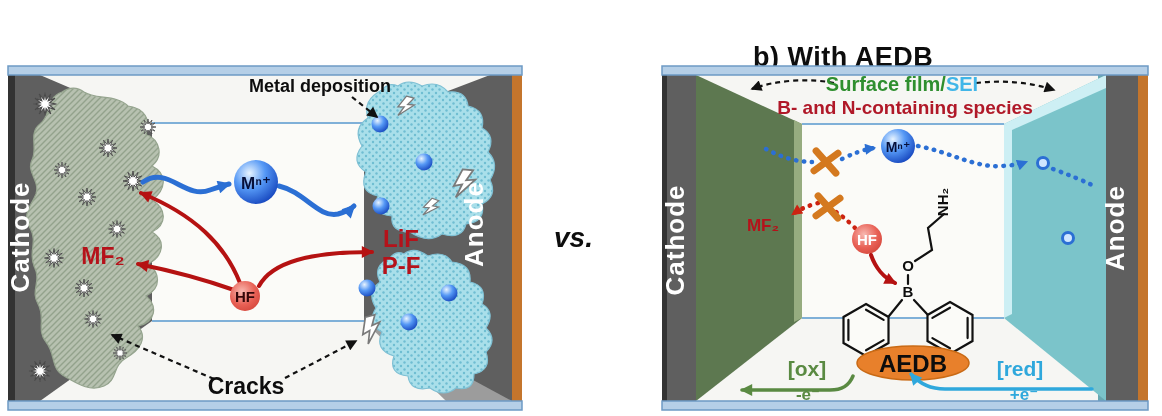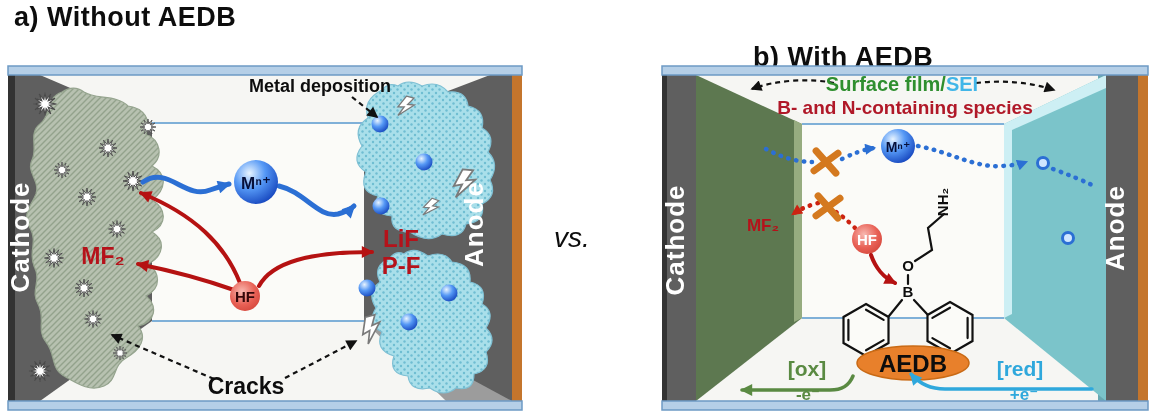--- a/index.html
+++ b/index.html
@@ -1,21 +1,21 @@
 <!DOCTYPE html>
 <html style="--panel-bg: #f6f6f3; --back-wall: #fbfbf8; --bw-line: #7fb0d8; --bar-blue: #b5cfe7; --bar-blue-border: #6d9ac5; --wall-gray: #5f5f5f; --wall-gray-light: #9c9c9c; --edge-dark: #333333; --edge-orange: #c4752c; --arrow-blue: #2b6fd4; --arrow-red: #b51212; --dot-red: #cc2211; --green-wall: #5d7850; --green-wall-bevel: #96ac80; --teal-wall: #7bc4ca; --teal-wall-bevel: #cdeff4; --text-red: #b5121a; --text-green: #2f8f2f; --text-cyan: #41b6e8; --text-darkred: #b01828; --orange-x: #d4791f; --aedb-orange: #e8802b; --ox-green: #5a8a42; --red-sky: #2fa8dc;"><head>
 <meta charset="utf-8">
 <style>
   html,body{margin:0;padding:0;background:#fff;}
   .canvas{position:relative;width:1162px;height:416px;background:#ffffff;overflow:hidden;
           font-family:"Liberation Sans","DejaVu Sans",sans-serif;}
   .title{position:absolute;top:2px;margin:0;font-size:27px;font-weight:bold;color:#0d0d0d;letter-spacing:.5px;}
   .title-a{left:14px;}
   .title-b{left:753px;margin-top:40px;}
-  .vs{position:absolute;left:554px;top:222px;font-size:28px;font-weight:normal;font-style:italic;color:#0d0d0d;}
+  .vs{position:absolute;left:554px;top:222px;font-size:28px;font-weight:bold;font-style:italic;color:#0d0d0d;}
   svg.scene{position:absolute;left:0;top:0;width:1162px;height:416px;display:block;}
 
   
   .panel-bg{fill:var(--panel-bg);}
   .bar{fill:var(--bar-blue);stroke:var(--bar-blue-border);stroke-width:1.5;}
   .edge-dark{fill:var(--edge-dark);}
   .edge-orange{fill:var(--edge-orange);}
   .wall{fill:var(--wall-gray);}
   .wall-light{fill:var(--wall-gray-light);}
   .backwall{fill:var(--back-wall);}
@@ -49,21 +49,20 @@
   .t-sky{fill:var(--red-sky);font-weight:bold;}
   .t-white{fill:#fff;font-weight:bold;}
   .t-ion{fill:#06103a;font-weight:bold;}
   .t-hfdark{fill:#35080a;font-weight:bold;}
 </style>
 </head>
 <body>
 
 <div class="canvas">
 
-  <h2 class="title title-a">a) Without AEDB</h2>
   <h2 class="title title-b">b) With AEDB</h2>
   <div class="vs">vs.</div>
 
   <svg class="scene" viewBox="0 0 1162 416">
     <defs>
       <pattern id="hatchG" width="6" height="6" patternUnits="userSpaceOnUse">
         <rect width="6" height="6" fill="#b7c1b0"></rect>
         <path d="M0,6 L6,0 M-1,1 L1,-1 M5,7 L7,5" stroke="#93a28c" stroke-width="1.4"></path>
       </pattern>
       <pattern id="dotB" width="7" height="7" patternUnits="userSpaceOnUse">

